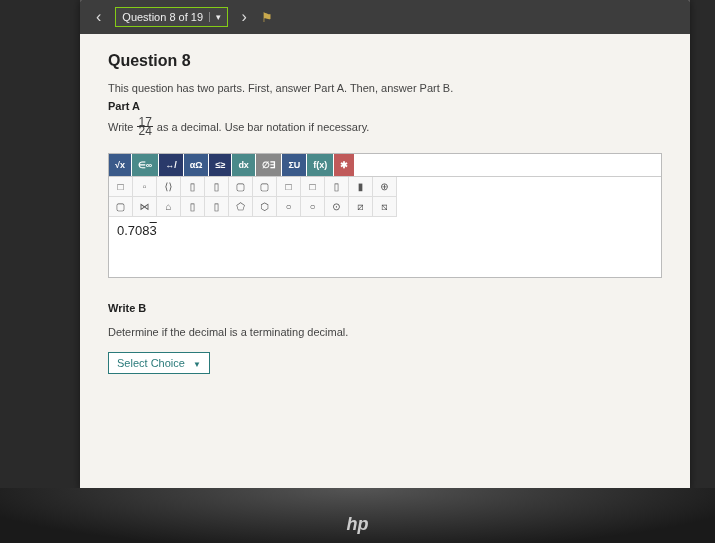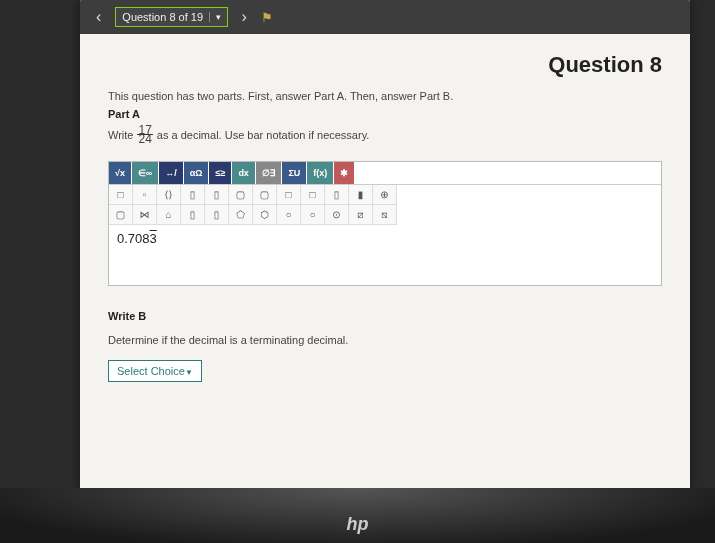--- a/index.html
+++ b/index.html
@@ -53,25 +53,24 @@
   }
   .flag-icon {
     color: #c9a94d;
     font-size: 13px;
   }
   .content {
     padding: 18px 28px 10px 28px;
     color: #333;
   }
   .q-title {
-    font-size: 22px;
+    font-size: 16px;
     font-weight: bold;
     margin-bottom: 10px;
     color: #222;
-    text-align: right;
   }
   .instr {
     font-size: 11px;
     color: #444;
     margin-bottom: 6px;
     margin-top: 12px;
   }
   .part-label {
     font-size: 11px;
     font-weight: bold;
@@ -150,21 +149,21 @@
   .part-b {
     margin-top: 6px;
   }
   .select-choice {
     display: inline-flex;
     align-items: flex-end;
     border: 1px solid #2a7a7a;
     color: #2a7a7a;
     font-size: 11px;
     padding: 4px 8px;
-    gap: 0;
+    gap: 8px;
     margin-top: 8px;
     background: #fff;
     cursor: pointer;
   }
   .select-choice .caret2 { font-size: 8px; }
   .laptop-edge {
     position: absolute;
     bottom: 0;
     left: 0;
     right: 0;

